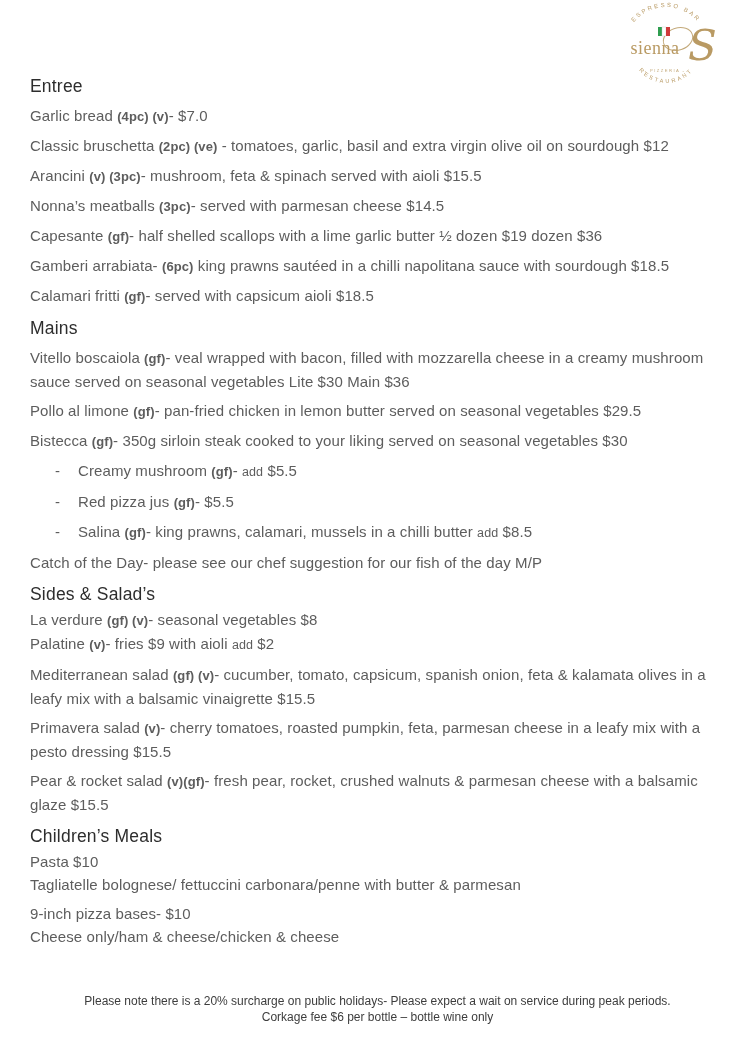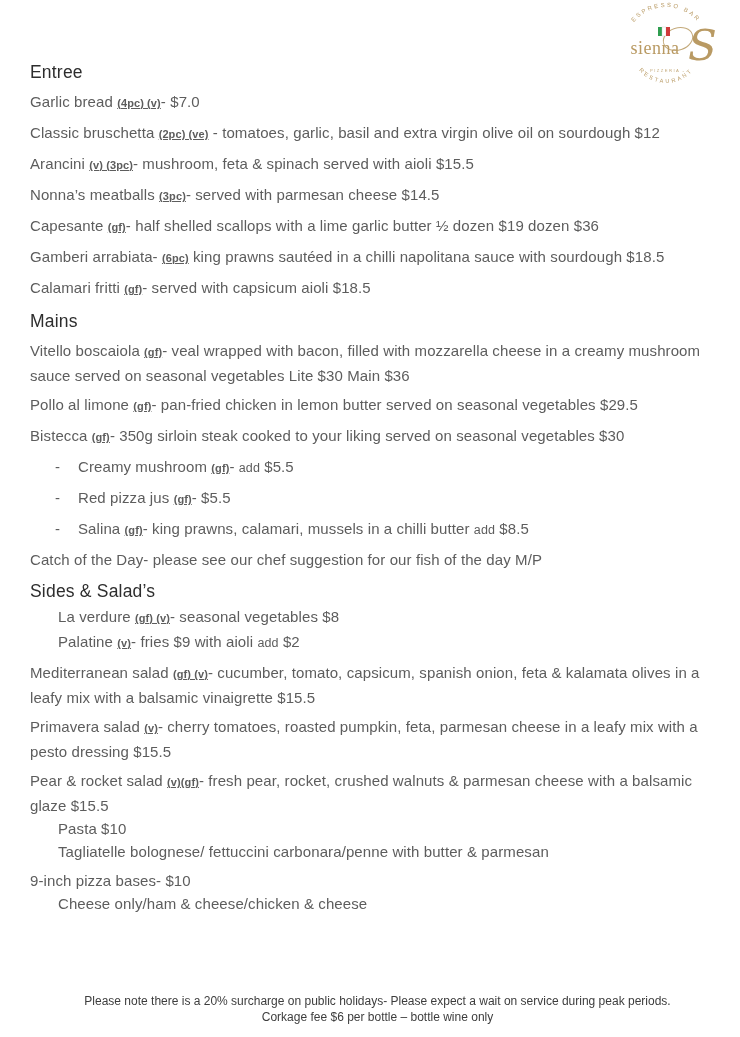--- a/index.html
+++ b/index.html
@@ -20,51 +20,51 @@
   .logo {
     position: absolute;
     top: 2px;
     left: 610px;
     width: 122px;
     height: 96px;
   }
   .menu {
     position: absolute;
     left: 30px;
-    top: 60px;
+    top: 74px;
     width: 684px;
   }
   h2.section-heading {
     font-size: 17.5px;
     line-height: 24px;
     font-weight: 400;
     color: #2d2d2d;
     margin: 8px 0 2px 0;
     letter-spacing: 0.2px;
   }
   h2.section-heading:first-child { margin-top: 0; }
   p.item {
     margin: 6px 0 0 0;
     font-size: 15px;
     line-height: 23px;
     color: #5d5d5d;
     letter-spacing: 0.1px;
   }
-  p.item.tight { margin-top: 0; margin-left: 28px; }
+  p.item.tight { margin-top: 0; }
   p.item.indent {
     position: relative;
     padding-left: 48px;
   }
   p.item.indent .dash {
     position: absolute;
     left: 25px;
     top: 0;
   }
   .r-n { font-size: 15px; }
-  .r-b { font-weight: 700; font-size: 11px; text-decoration: underline; }
+  .r-b { font-weight: 700; font-size: 13px; }
   .r-sm { font-size: 12.5px; text-align: right; }
   .footer {
     position: absolute;
     left: 15px;
     right: 0;
     bottom: 12px;
     text-align: center;
     font-size: 12px;
     line-height: 16px;
     color: #3d3d3d;
@@ -121,20 +121,21 @@
       <p class="item indent"><span class="dash r-n">-</span><span class="r-n">Creamy mushroom </span><span class="r-b">(gf)</span><span class="r-n">- </span><span class="r-sm">add</span><span class="r-n"> $5.5</span></p>
       <p class="item indent"><span class="dash r-n">-</span><span class="r-n">Red pizza jus </span><span class="r-b">(gf)</span><span class="r-n">- $5.5</span></p>
       <p class="item indent"><span class="dash r-n">-</span><span class="r-n">Salina </span><span class="r-b">(gf)</span><span class="r-n">- king prawns, calamari, mussels in a chilli butter </span><span class="r-sm">add</span><span class="r-n"> $8.5</span></p>
       <p class="item"><span class="r-n">Catch of the Day- please see our chef suggestion for our fish of the day M/P</span></p>
       <h2 class="section-heading">Sides &amp; Salad’s</h2>
       <p class="item tight"><span class="r-n">La verdure </span><span class="r-b">(gf) (v)</span><span class="r-n">- seasonal vegetables $8</span></p>
       <p class="item tight"><span class="r-n">Palatine </span><span class="r-b">(v)</span><span class="r-n">- fries $9 with aioli </span><span class="r-sm">add</span><span class="r-n"> $2</span></p>
       <p class="item"><span class="r-n">Mediterranean salad </span><span class="r-b">(gf) (v)</span><span class="r-n">- cucumber, tomato, capsicum, spanish onion, feta &amp; kalamata olives in a leafy mix with a balsamic vinaigrette $15.5</span></p>
       <p class="item"><span class="r-n">Primavera salad </span><span class="r-b">(v)</span><span class="r-n">- cherry tomatoes, roasted pumpkin, feta, parmesan cheese in a leafy mix with a pesto dressing $15.5</span></p>
       <p class="item"><span class="r-n">Pear &amp; rocket salad </span><span class="r-b">(v)(gf)</span><span class="r-n">- fresh pear, rocket, crushed walnuts &amp; parmesan cheese with a balsamic glaze $15.5</span></p>
+      <h2 class="section-heading">Children’s Meals</h2>
       <p class="item tight"><span class="r-n">Pasta $10</span></p>
       <p class="item tight"><span class="r-n">Tagliatelle bolognese/ fettuccini carbonara/penne with butter &amp; parmesan</span></p>
       <p class="item"><span class="r-n">9-inch pizza bases- $10</span></p>
       <p class="item tight"><span class="r-n">Cheese only/ham &amp; cheese/chicken &amp; cheese</span></p>
     </div>
 
   <div class="footer">
     <div>Please note there is a 20% surcharge on public holidays- Please expect a wait on service during peak periods.</div>
     <div>Corkage fee $6 per bottle – bottle wine only</div>
   </div>

